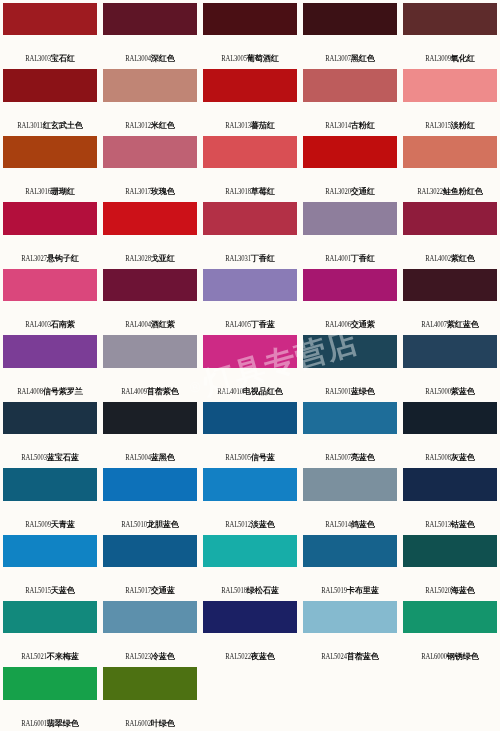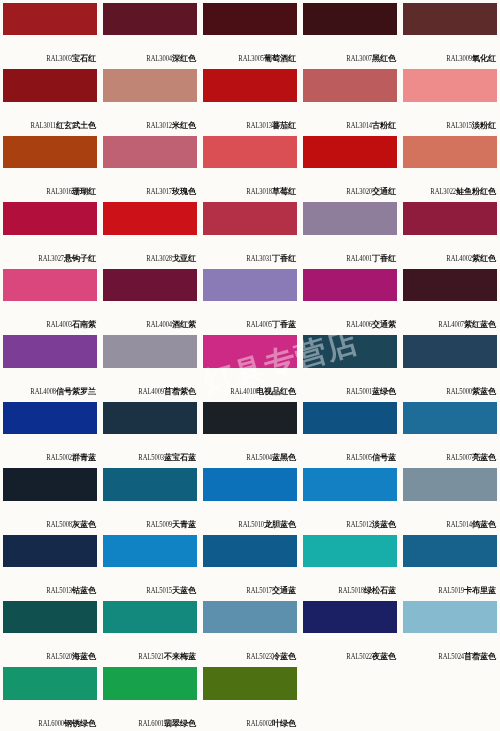--- a/index.html
+++ b/index.html
@@ -32,21 +32,21 @@
   .swatch-color {
     flex: 1 1 auto;
     width: 100%;
     min-height: 0;
   }
   .swatch-label {
     height: 15px;
     min-height: 15px;
     display: flex;
     align-items: center;
-    justify-content: flex-end;
+    justify-content: center;
     padding: 0 1px;
     box-sizing: border-box;
     margin-top: 16px;
   }
   .ral-code {
     font-family: "Liberation Serif", serif;
     font-size: 6.6px;
     color: #1b1b1b;
     letter-spacing: -0.1px;
     white-space: nowrap;
@@ -297,27 +297,20 @@
       </div>
     </div>
     <div class="swatch-cell">
       <div class="swatch-color" style="background-color: rgb(36, 66, 92);"></div>
       <div class="swatch-label">
         <span class="ral-code">RAL5000</span>
         <span class="ral-name">紫蓝色</span>
       </div>
     </div>
     <div class="swatch-cell">
-      <div class="swatch-color" style="background-color: rgb(12, 47, 143);"></div>
-      <div class="swatch-label">
-        <span class="ral-code">RAL5002</span>
-        <span class="ral-name">群青蓝</span>
-      </div>
-    </div>
-    <div class="swatch-cell">
       <div class="swatch-color" style="background-color: rgb(27, 50, 69);"></div>
       <div class="swatch-label">
         <span class="ral-code">RAL5003</span>
         <span class="ral-name">蓝宝石蓝</span>
       </div>
     </div>
     <div class="swatch-cell">
       <div class="swatch-color" style="background-color: rgb(27, 31, 38);"></div>
       <div class="swatch-label">
         <span class="ral-code">RAL5004</span>

